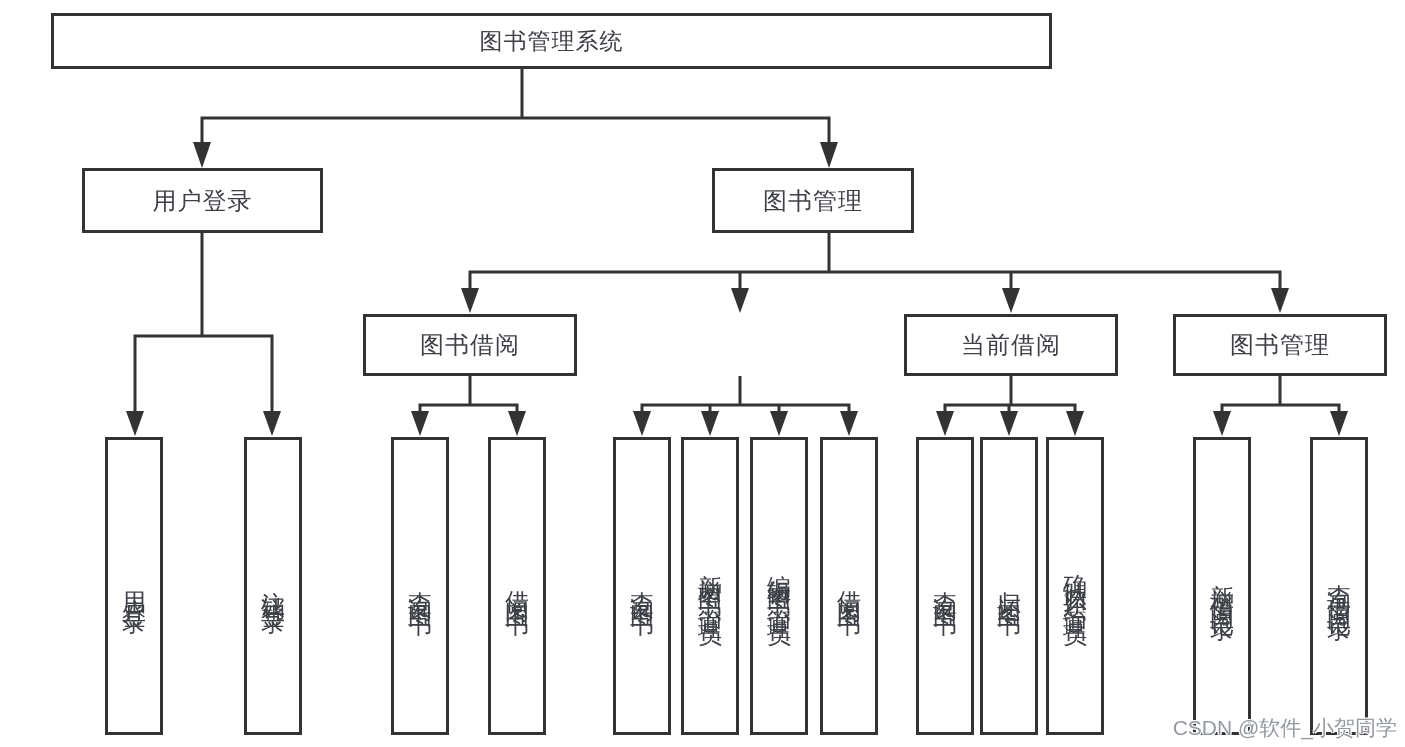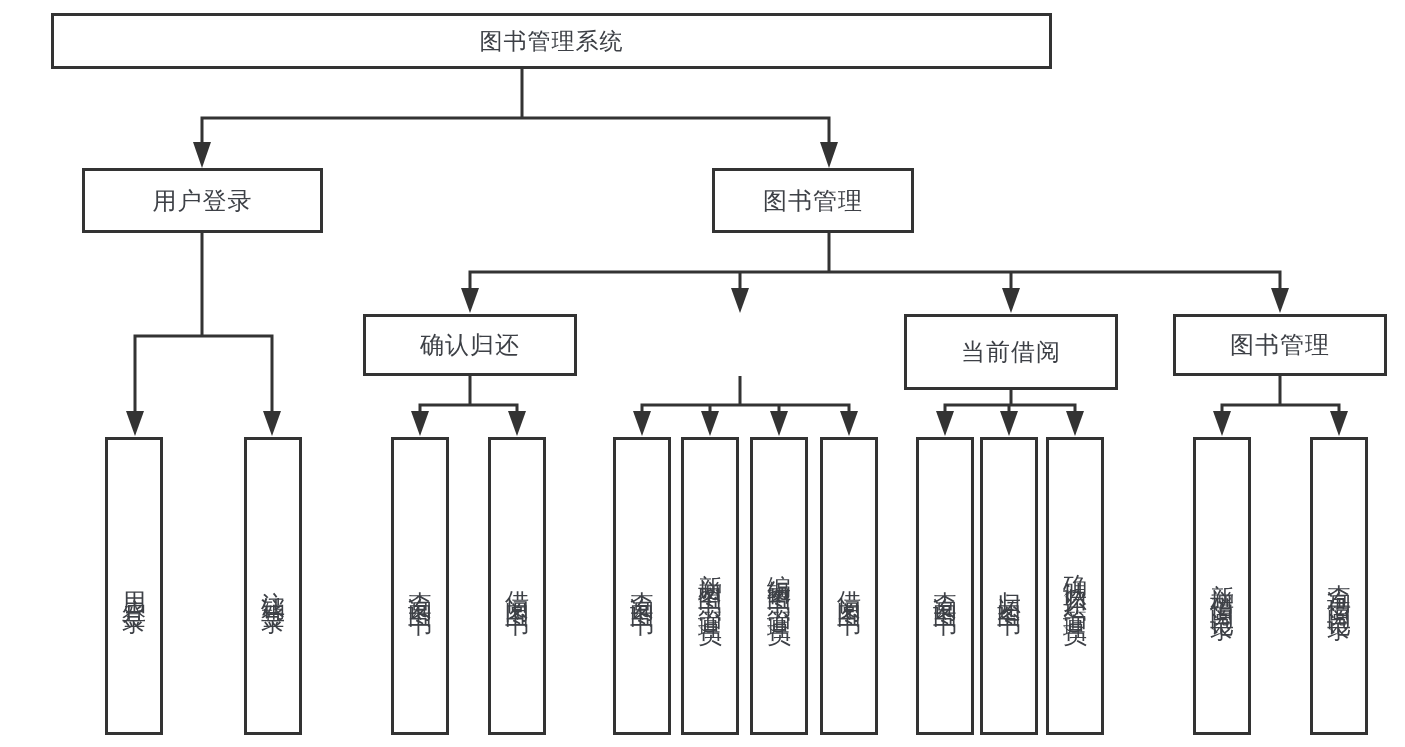--- a/index.html
+++ b/index.html
@@ -130,23 +130,23 @@
   </div>
 
   <div class="node" style="left:82px; top:168px; width:241px; height:65px;">
     <span class="h-label">用户登录</span>
   </div>
   <div class="node" style="left:712px; top:168px; width:202px; height:65px;">
     <span class="h-label">图书管理</span>
   </div>
 
   <div class="node" style="left:363px; top:314px; width:214px; height:62px;">
-    <span class="h-label">确认归还</span>
+    <span class="h-label">图书借阅</span>
   </div>
-  <div class="node" style="left:904px; top:314px; width:214px; height:76px;">
+  <div class="node" style="left:904px; top:314px; width:214px; height:62px;">
     <span class="h-label">当前借阅</span>
   </div>
   <div class="node" style="left:1173px; top:314px; width:214px; height:62px;">
     <span class="h-label">图书管理</span>
   </div>
 
   <div class="node leaf" style="left:105px; top:437px; width:58px; height:298px;">
     <span class="v-label">用户登录</span>
   </div>
   <div class="node leaf" style="left:244px; top:437px; width:58px; height:298px;">
@@ -183,14 +183,15 @@
     <span class="v-label">确认归还（管理员）</span>
   </div>
 
   <div class="node leaf" style="left:1193px; top:437px; width:58px; height:298px;">
     <span class="v-label">新增借阅记录</span>
   </div>
   <div class="node leaf" style="left:1310px; top:437px; width:58px; height:298px;">
     <span class="v-label">查询借阅记录</span>
   </div>
 
+  <div class="watermark">CSDN @软件_小贺同学</div>
 
 </div>
 
 </body></html>

